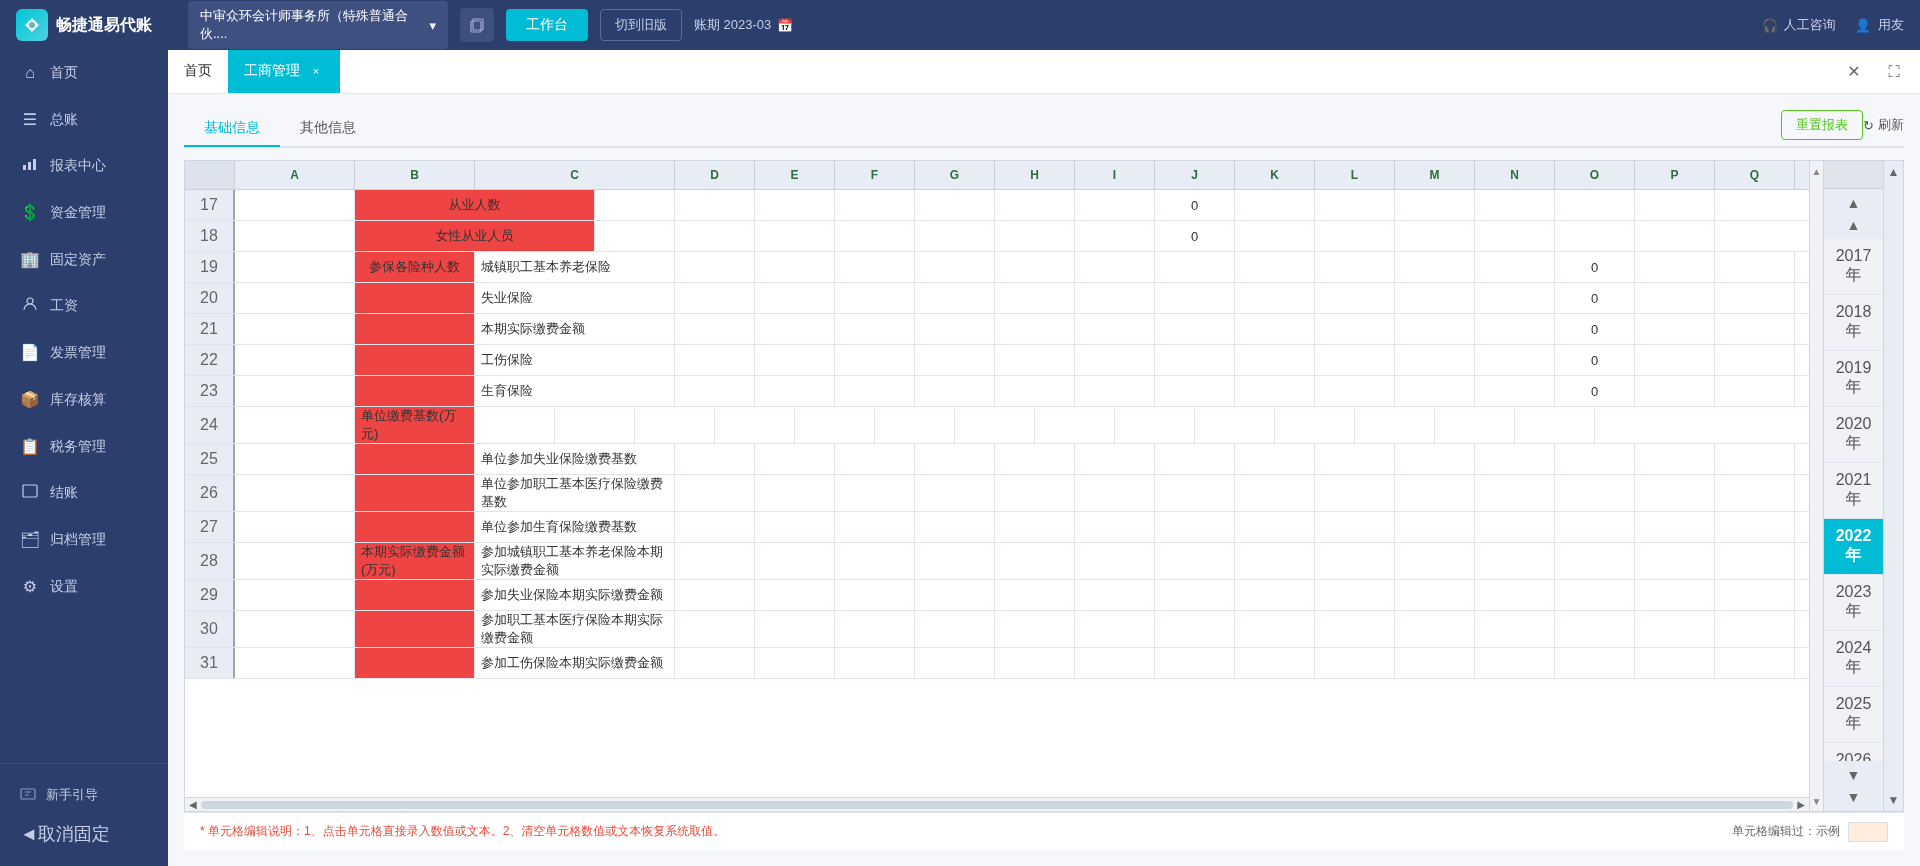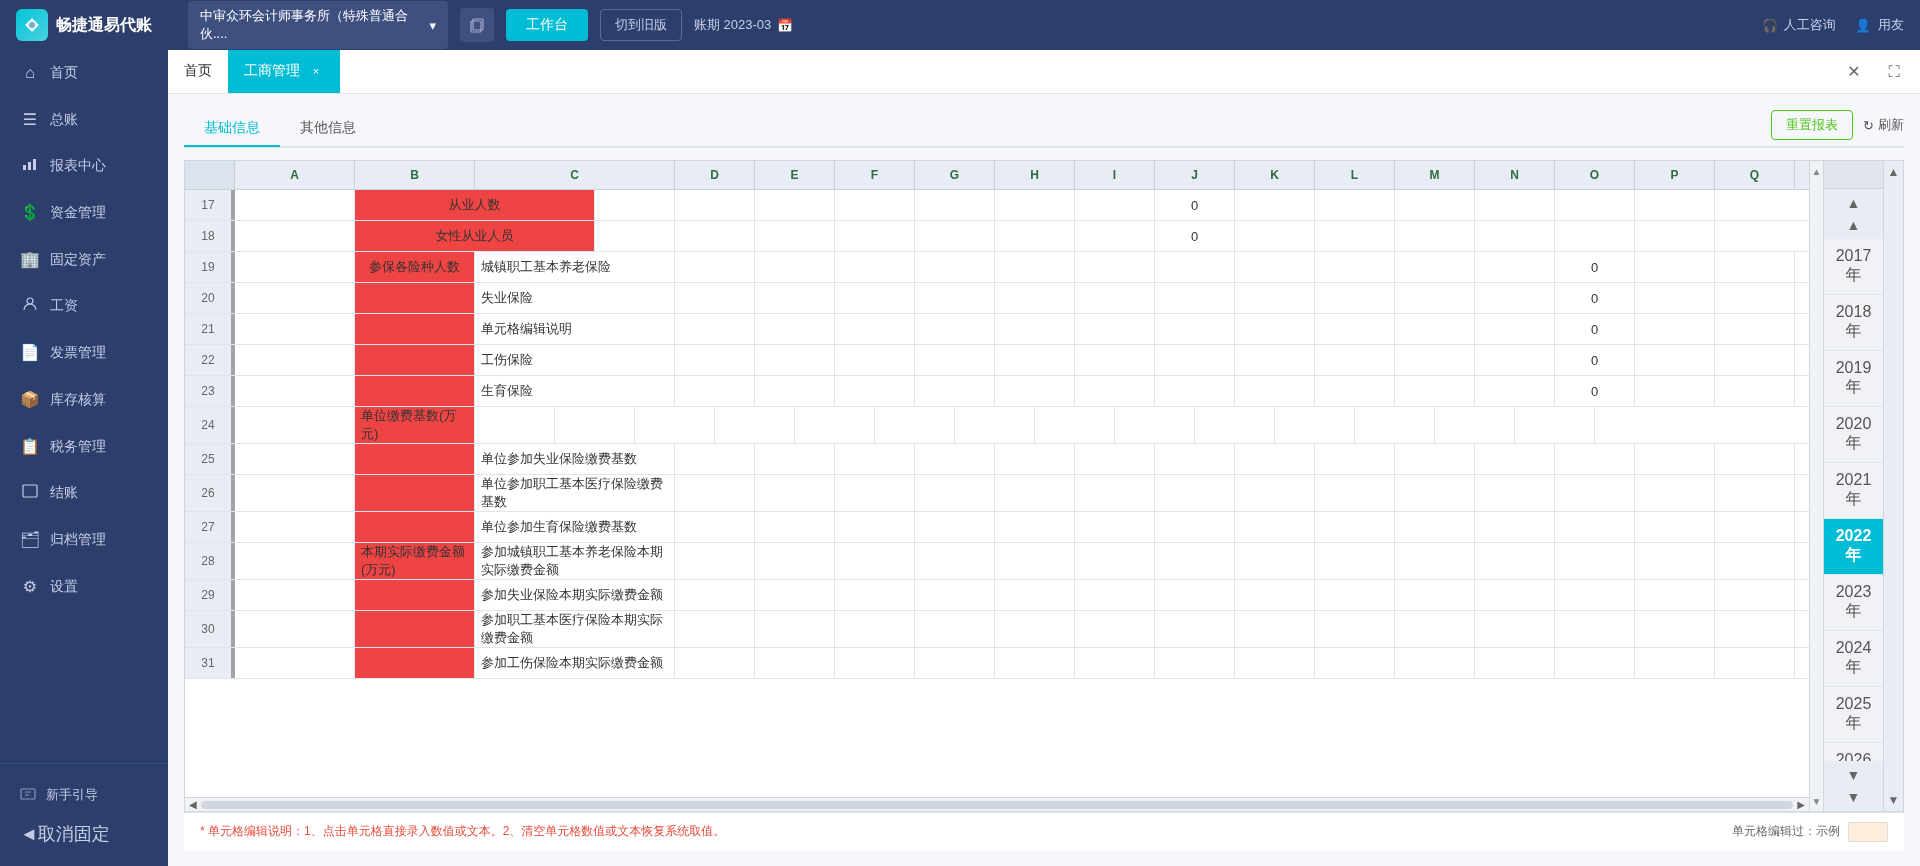--- a/index.html
+++ b/index.html
@@ -248,21 +248,20 @@
     }
     .sub-tab.active {
       color: #00bcd4;
       border-bottom-color: #00bcd4;
       font-weight: 500;
     }
     .sub-tab-actions {
       margin-left: auto;
       display: flex;
       align-items: center;
-      gap: 10px;
       padding-bottom: 6px;
     }
     .reset-btn {
       border: 1px solid #52c41a;
       color: #52c41a;
       background: transparent;
       border-radius: 4px;
       padding: 5px 14px;
       font-size: 13px;
       cursor: pointer;
@@ -338,22 +337,22 @@
       border-bottom: 1px solid #e0e4ec;
       min-height: 30px;
     }
     .row-num {
       width: 50px;
       min-width: 50px;
       display: flex;
       align-items: center;
       justify-content: center;
       background: #e8edf5;
-      border-right: 4px solid #a3a3a3;
-      font-size: 12px;
+      border-right: 2px solid #a3a3a3;
+      font-size: 16px;
       color: #666;
       flex-shrink: 0;
     }
     .cell {
       display: flex;
       align-items: center;
       padding: 0 6px;
       border-right: 1px solid #e0e4ec;
       font-size: 13px;
       color: #333;
@@ -771,21 +770,21 @@
               <div class="cell" style="width:80px"></div>
               <div class="cell center" style="width:80px">0</div>
               <div class="cell" style="width:80px"></div>
               <div class="cell" style="width:80px"></div>
             </div>
 
             <div class="spreadsheet-row">
               <div class="row-num">21</div>
               <div class="cell" style="width:120px"></div>
               <div class="cell header-cell" style="width:120px"></div>
-              <div class="cell" style="width:200px">单元格编辑说明</div>
+              <div class="cell" style="width:200px">本期实际缴费金额</div>
               <div class="cell" style="width:80px"></div>
               <div class="cell" style="width:80px"></div>
               <div class="cell" style="width:80px"></div>
               <div class="cell" style="width:80px"></div>
               <div class="cell" style="width:80px"></div>
               <div class="cell" style="width:80px"></div>
               <div class="cell" style="width:80px"></div>
               <div class="cell" style="width:80px"></div>
               <div class="cell" style="width:80px"></div>
               <div class="cell" style="width:80px"></div>

